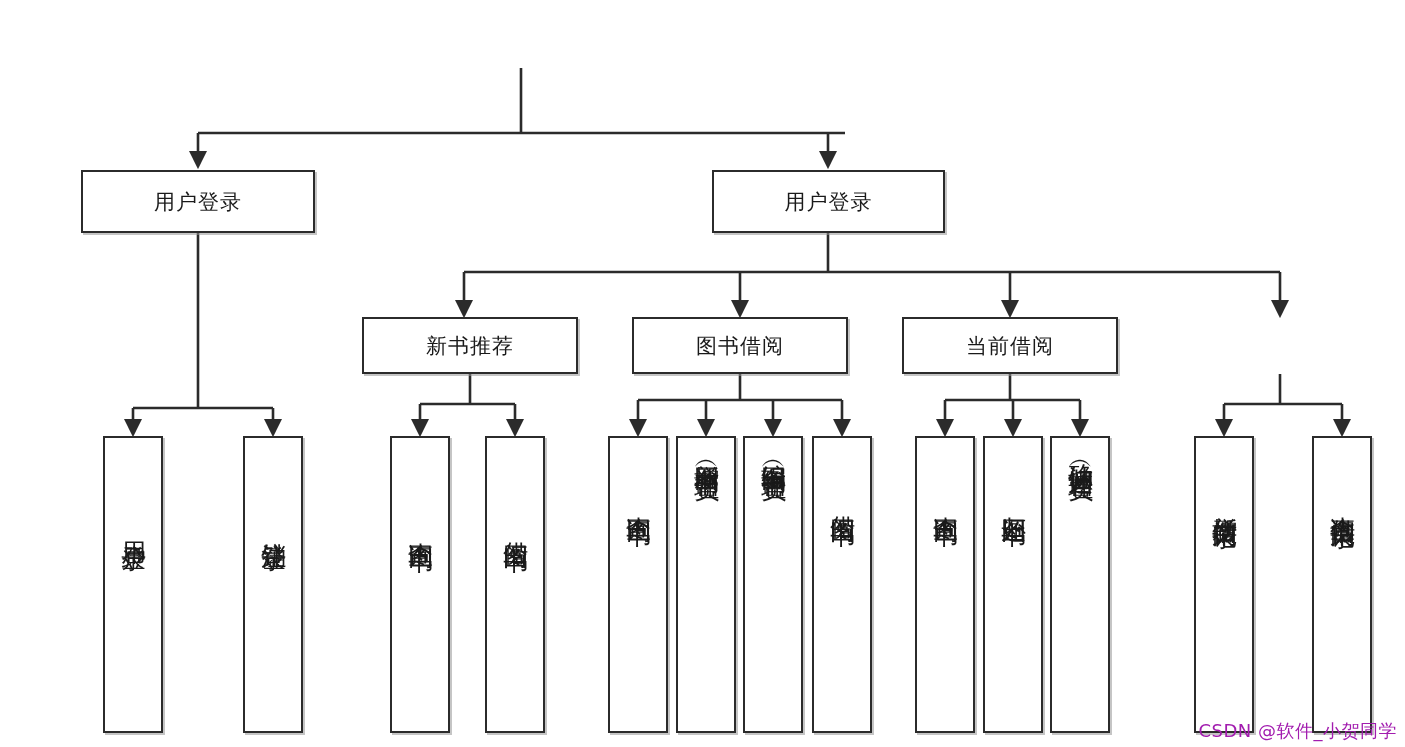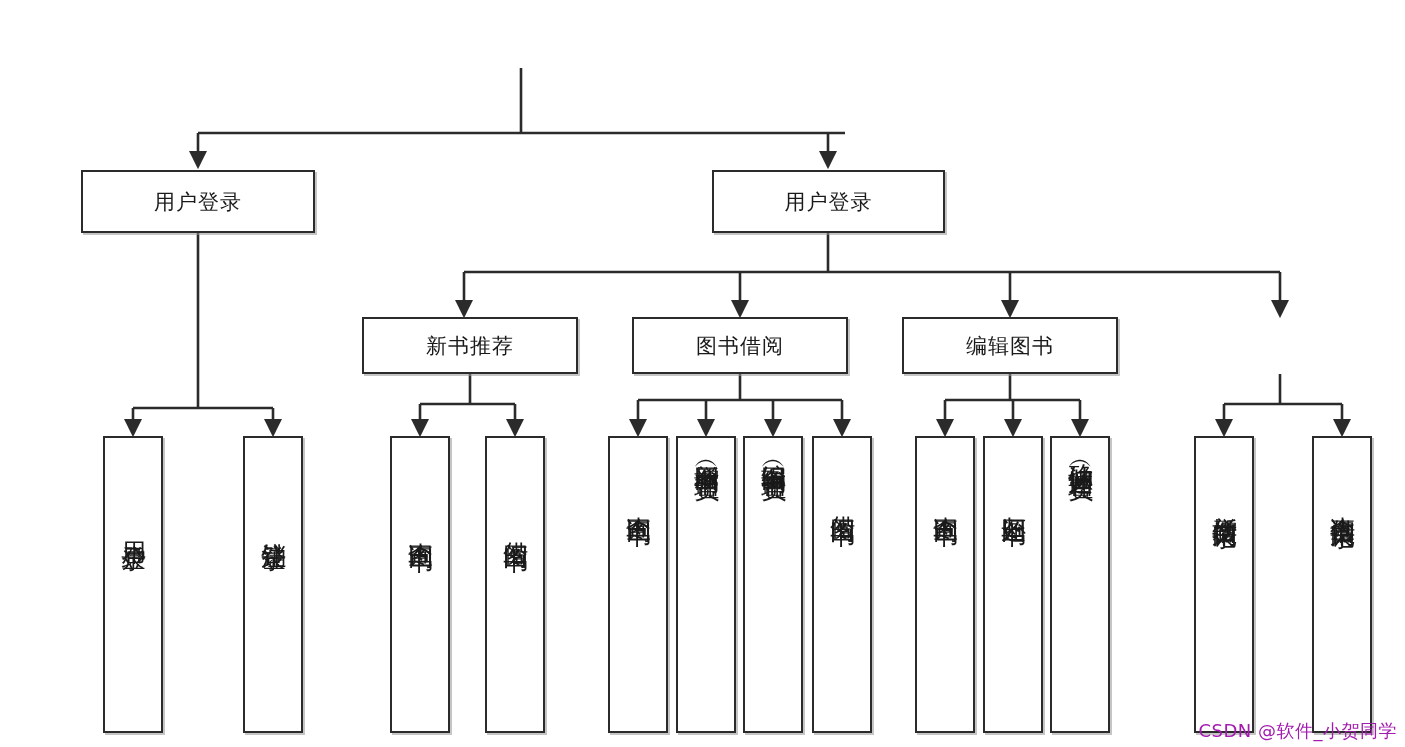--- a/index.html
+++ b/index.html
@@ -136,21 +136,21 @@
 
   <div class="node h" style="left:632px; top:317px; width:216px; height:57px;">
     <span>图书借阅</span>
   </div>
 
   <div class="node h" style="left:362px; top:317px; width:216px; height:57px;">
     <span>新书推荐</span>
   </div>
 
   <div class="node h" style="left:902px; top:317px; width:216px; height:57px;">
-    <span>编辑图书</span>
+    <span>当前借阅</span>
   </div>
 
 
   <div class="node v mid" style="left:103px; top:436px; width:60px; height:297px;">
     <span class="vtext">用户登录</span>
   </div>
 
   <div class="node v mid" style="left:243px; top:436px; width:60px; height:297px;">
     <span class="vtext">注销登录</span>
   </div>

